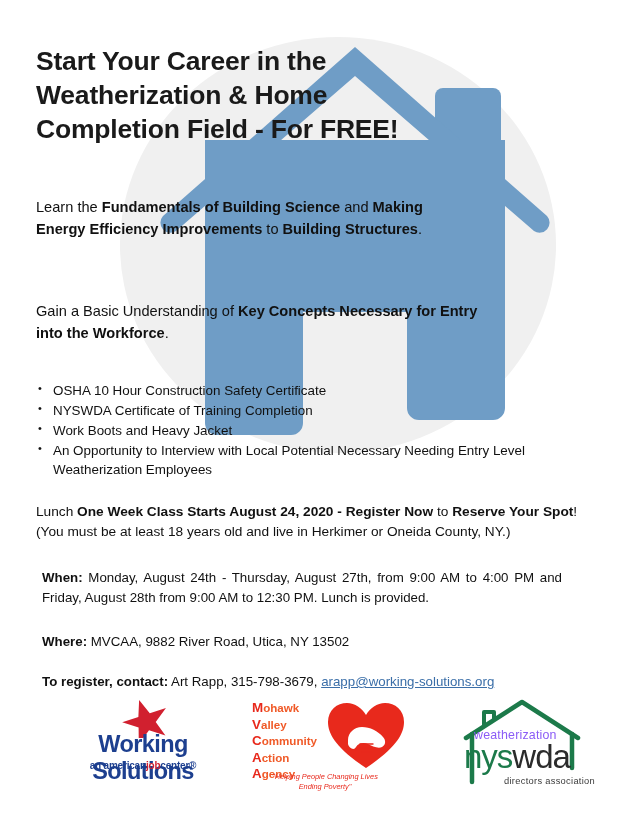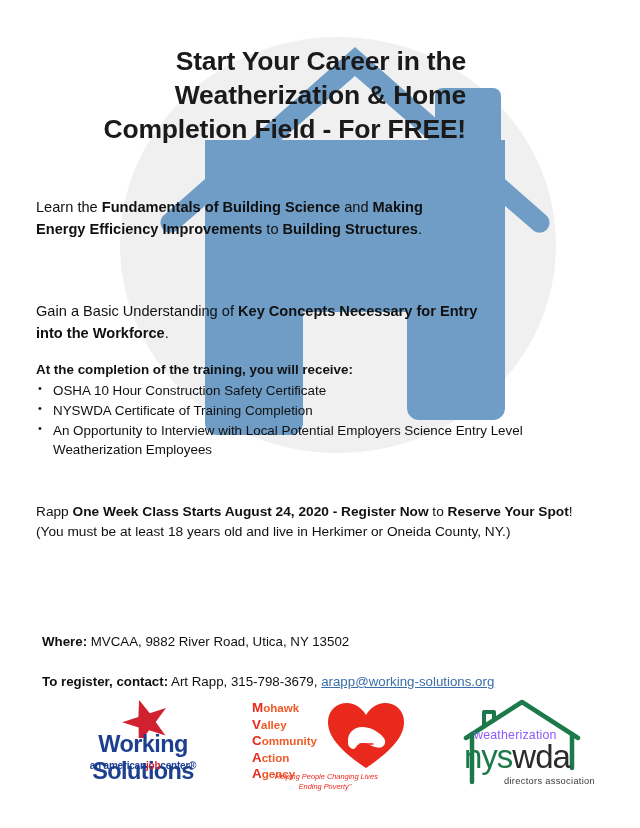--- a/index.html
+++ b/index.html
@@ -41,21 +41,21 @@
     position: absolute;
     left: 36px;
     top: 44px;
     width: 430px;
     font-size: 26.5px;
     font-weight: bold;
     line-height: 1.29;
     letter-spacing: -0.2px;
     color: #1a1a1a;
   }
-  .headline div { white-space: pre; text-align: right; }
+  .headline div { white-space: pre; }
 
   .para {
     position: absolute;
     left: 36px;
     font-size: 14.6px;
     line-height: 1.52;
     color: #111111;
   }
   .para b { font-weight: bold; }
 
@@ -234,30 +234,31 @@
     <div class="headline">
       <div>Start Your Career in the</div>
       <div>Weatherization &amp; Home</div>
       <div>Completion Field - For FREE!</div>
     </div>
 
     <div class="para" id="para-learn"><span>Learn the </span><b>Fundamentals of Building Science</b><span> and </span><b>Making Energy Efficiency Improvements</b><span> to </span><b>Building Structures</b><span>.</span></div>
 
     <div class="para" id="para-gain"><span>Gain a Basic Understanding of </span><b>Key Concepts Necessary for Entry into the Workforce</b><span>.</span></div>
 
-    <div id="list-head">At the completion of the training, you will receive:</div>
 
     <ul id="bullets">
       <li>OSHA 10 Hour Construction Safety Certificate</li>
       <li>NYSWDA Certificate of Training Completion</li>
-      <li>An Opportunity to Interview with Local Potential Employers Science Entry Level Weatherization Employees</li>
+      <li>Work Boots and Heavy Jacket</li>
+      <li>An Opportunity to Interview with Local Potential Necessary Needing Entry Level Weatherization Employees</li>
     </ul>
 
-    <div id="para-class"><span>Rapp </span><b>One Week Class Starts August 24, 2020 - Register Now</b><span> to </span><b>Reserve Your Spot</b><span>! (You must be at least 18 years old and live in Herkimer or Oneida County, NY.)</span></div>
-
+    <div id="para-class"><span>Lunch </span><b>One Week Class Starts August 24, 2020 - Register Now</b><span> to </span><b>Reserve Your Spot</b><span>! (You must be at least 18 years old and live in Herkimer or Oneida County, NY.)</span></div>
+
+    <div class="detail" id="detail-when"><span class="lbl">When:</span><span> Monday, August 24th - Thursday, August 27th, from 9:00 AM to 4:00 PM and Friday, August 28th from 9:00 AM to 12:30 PM. Lunch is provided.</span></div>
 
     <div class="detail" id="detail-where"><span class="lbl">Where:</span><span> MVCAA, 9882 River Road, Utica, NY  13502</span></div>
 
     <div class="detail" id="detail-reg"><span class="lbl">To register, contact:</span><span> Art Rapp, 315-798-3679, </span><a class="maillink" href="#">arapp@working-solutions.org</a></div>
 
     <div id="logos">
 
       <div class="logo" id="logo-ws">
         <svg width="190" height="40" viewBox="0 0 190 40" style="position:absolute;left:0;top:0;">
           <polygon fill="#d1202f" transform="rotate(-18 97 20)" points="97,1 103,17 120,17 106,27 111,43 97,33 83,43 88,27 74,17 91,17"></polygon>

